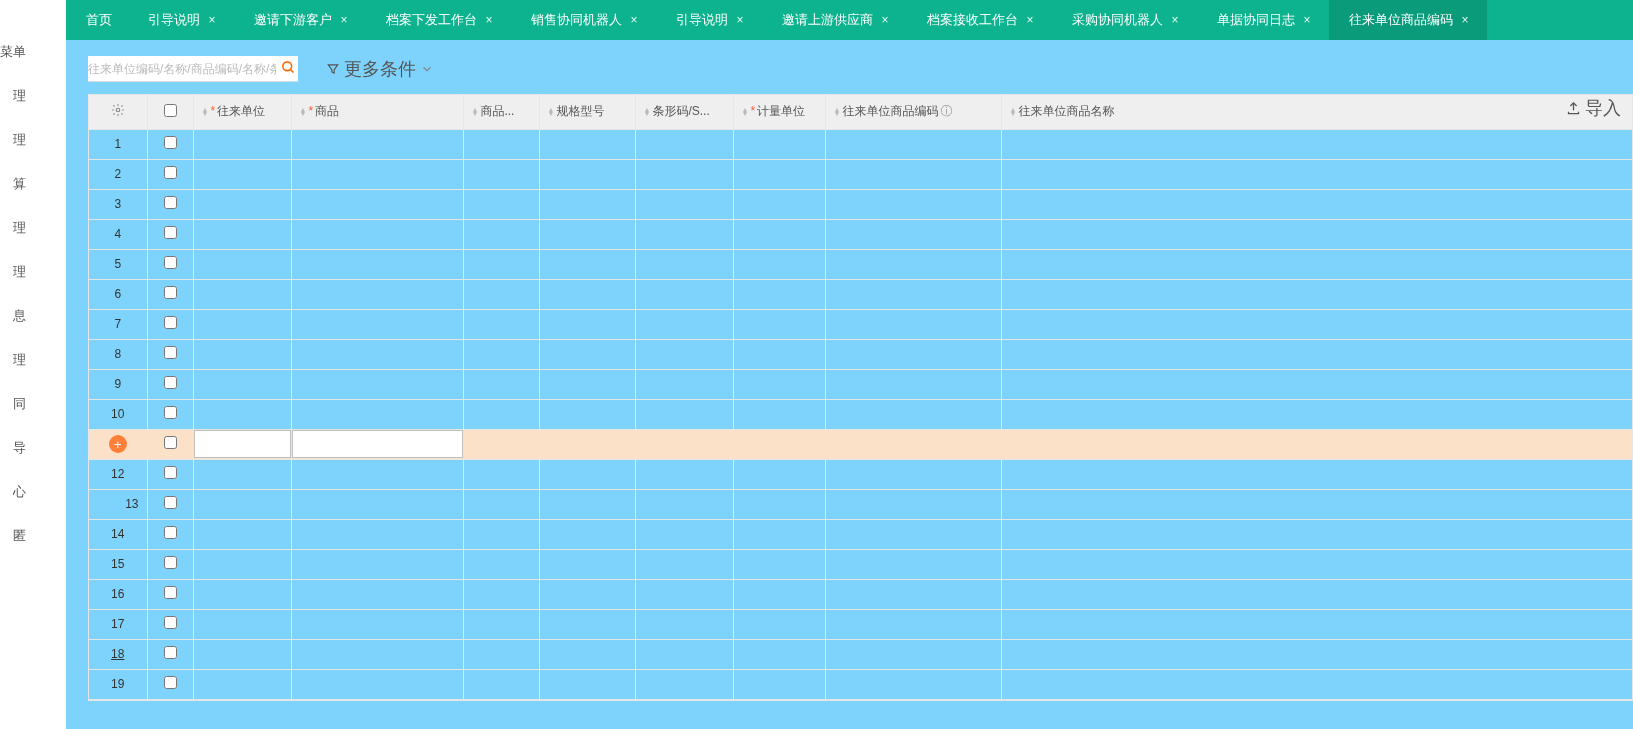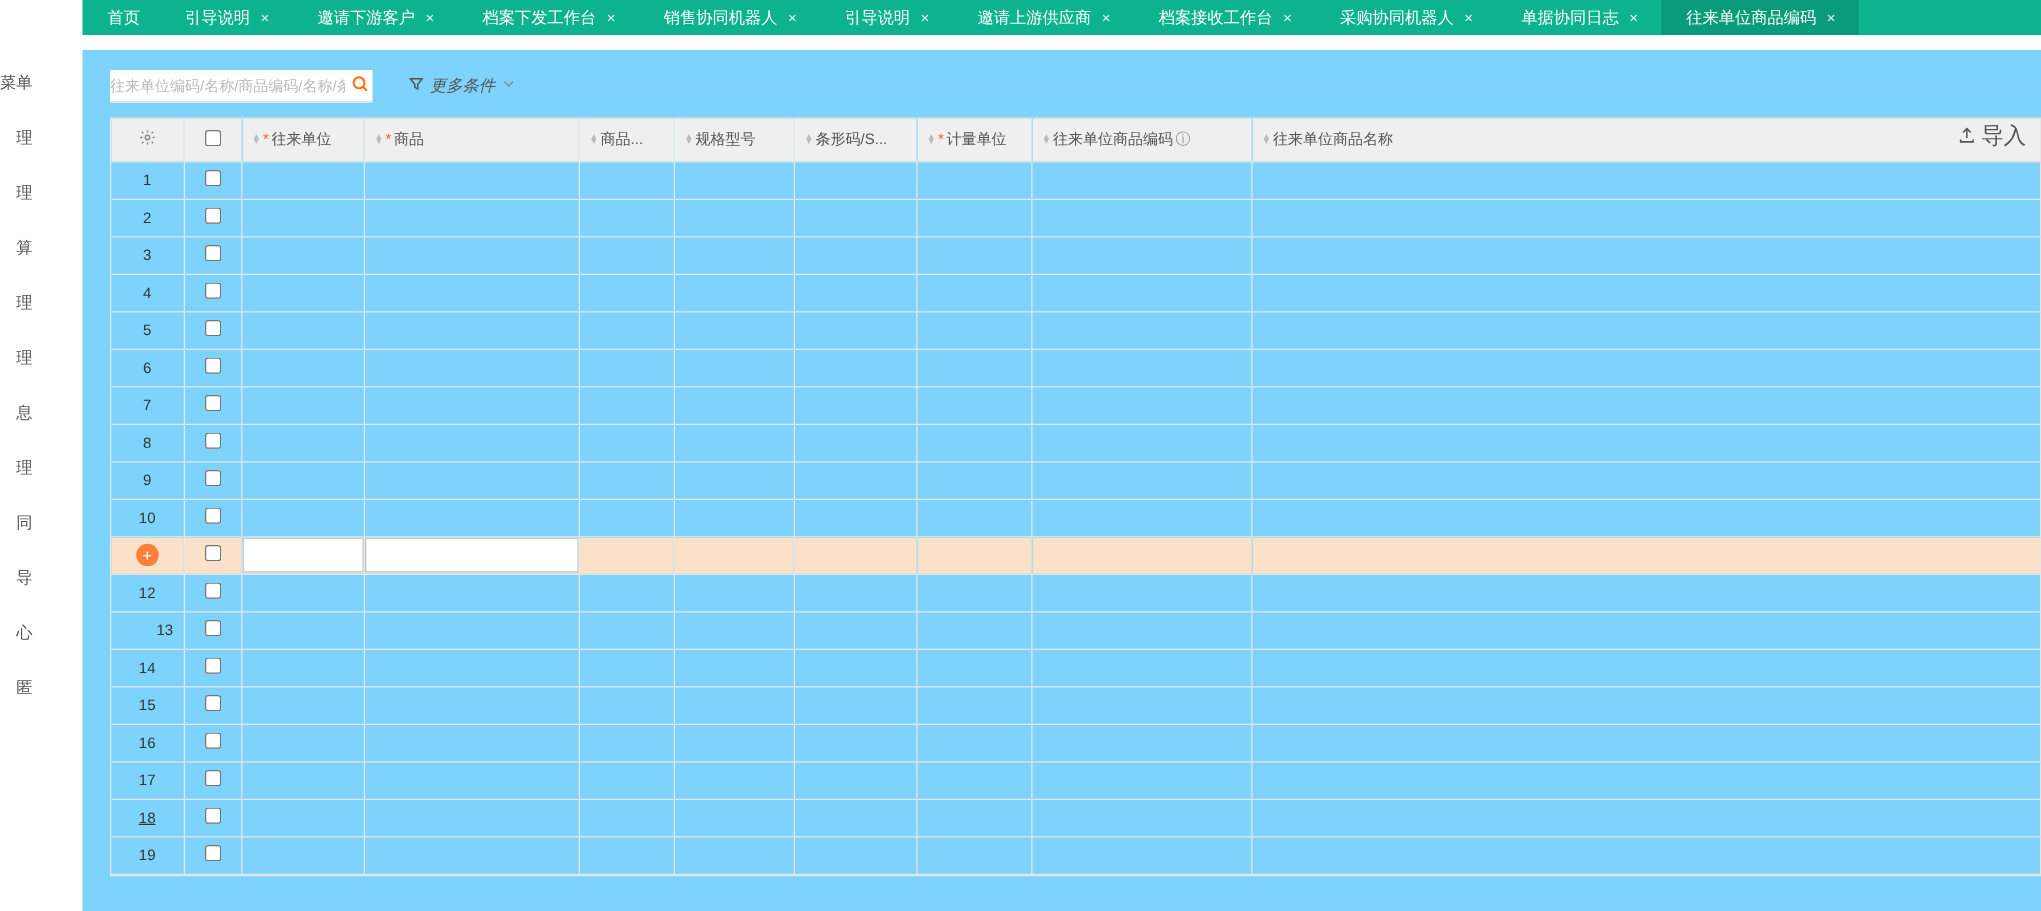--- a/index.html
+++ b/index.html
@@ -15,41 +15,41 @@
   }
 
   
   .sidebar {
     position: absolute;
     left: 0;
     top: 0;
     width: 28px;
     height: 729px;
     background: #fff;
-    padding-top: 44px;
+    padding-top: 30px;
   }
   .sidebar-item {
     height: 44px;
     display: flex;
     align-items: center;
     justify-content: flex-end;
     padding-right: 2px;
     font-size: 13px;
     color: #555;
     white-space: nowrap;
     cursor: pointer;
   }
 
   
   .tabbar {
     position: absolute;
     left: 66px;
     top: 0;
     right: 0;
-    height: 28px;
+    height: 40px;
     background: #0cb38e;
     display: flex;
     align-items: stretch;
     overflow: hidden;
   }
   .tab {
     display: flex;
     align-items: center;
     padding: 0 16px 0 20px;
     color: #fff;
@@ -104,25 +104,25 @@
   .search-input::placeholder { color: #bbb; }
   .search-icon {
     position: absolute;
     right: 2px;
     top: 4px;
     color: #ff6a00;
     cursor: pointer;
   }
   .more-cond {
     display: flex;
+    align-items: center;
     gap: 4px;
     color: #555;
-    font-size: 13px;
-    cursor: pointer;
-    font-style: italic;
+    font-size: 18px;
+    cursor: pointer;
   }
   .more-cond svg { width: 14px; height: 14px; }
 
   .top-right {
     position: absolute;
     right: 12px;
     top: 56px;
     display: flex;
     align-items: center;
     gap: 4px;

